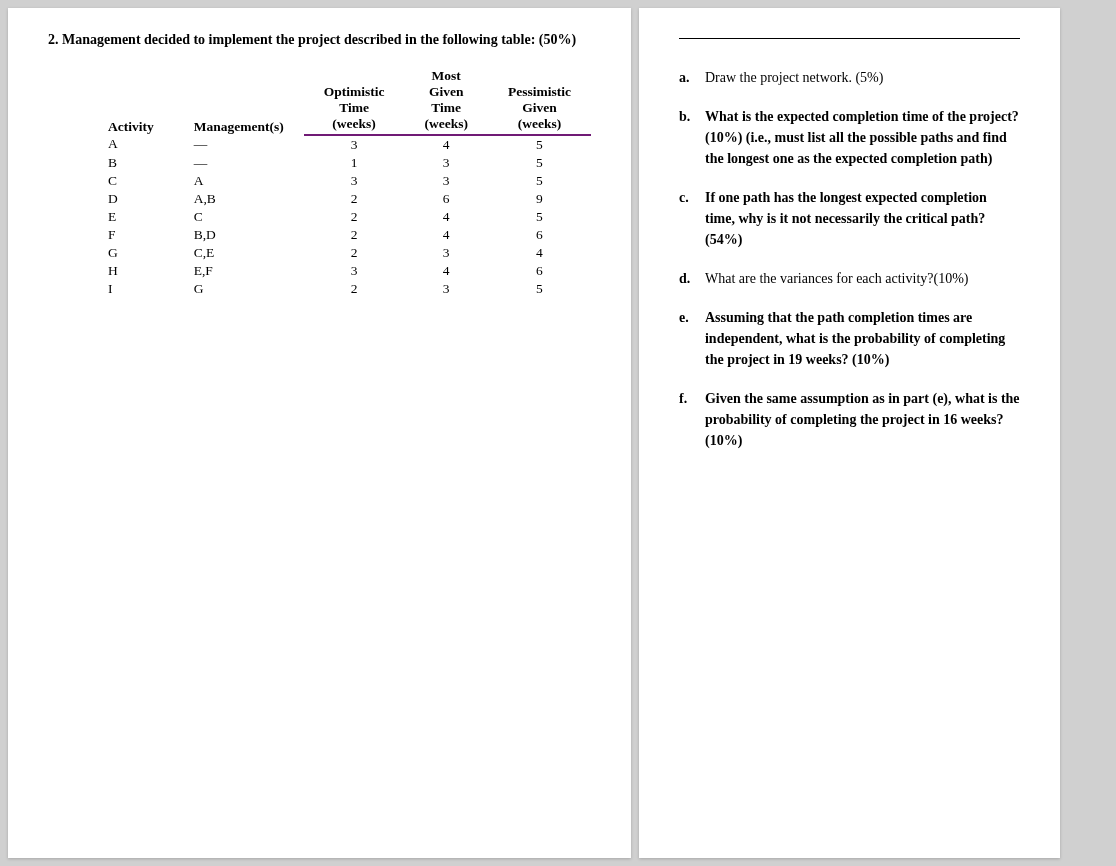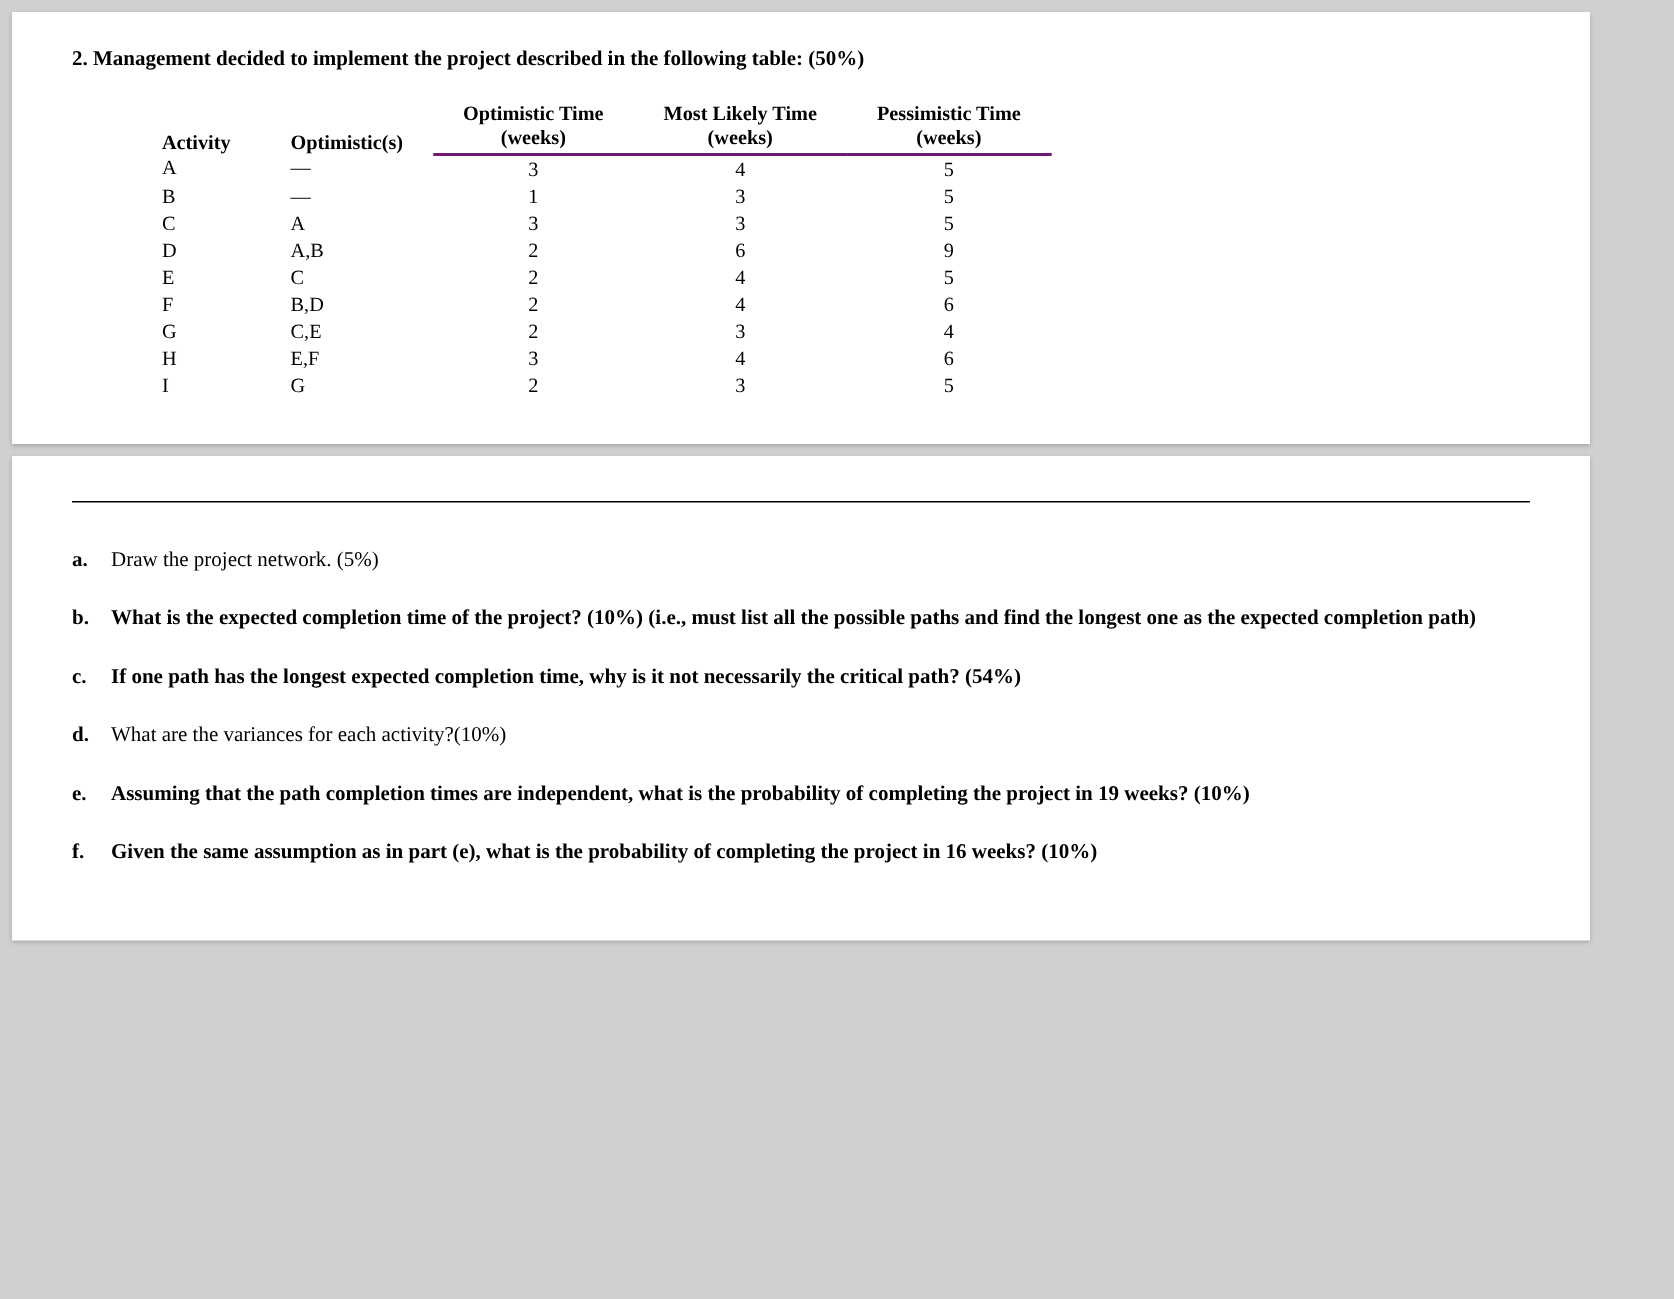--- a/index.html
+++ b/index.html
@@ -12,21 +12,21 @@
       background: #d0d0d0;
       font-family: 'Times New Roman', Times, serif;
       font-size: 14px;
       color: #000;
     }
 
     .page-container {
       width: 1068px;
       min-height: 866px;
       display: flex;
-      flex-direction: column;
+      flex-direction: row;
       gap: 8px;
       padding: 8px;
     }
 
     .section-card {
       background: #fff;
       padding: 24px 40px 30px 40px;
       box-shadow: 0 1px 3px rgba(0,0,0,0.2);
     }
 
@@ -124,24 +124,24 @@
 
 <div class="page-container">
 
   <div class="section-card">
     <div class="section-title">2.   Management decided to implement the project described in the following table: (50%)</div>
     <div class="table-wrapper">
       <table>
         <thead>
           <tr class="header-row-top">
             <th class="left-align" rowspan="2">Activity</th>
-            <th class="left-align" rowspan="2">Optimistic(s)</th>
+            <th class="left-align" rowspan="2">Management(s)</th>
             <th>Optimistic Time</th>
-            <th>Most Likely Time</th>
-            <th>Pessimistic Time</th>
+            <th>Most Given Time</th>
+            <th>Pessimistic Given</th>
           </tr>
           <tr class="header-row-bottom">
             <th>(weeks)</th>
             <th>(weeks)</th>
             <th>(weeks)</th>
           </tr>
         </thead>
         <tbody id="table-body">
         <tr>
       <td class="left-align">A</td>

